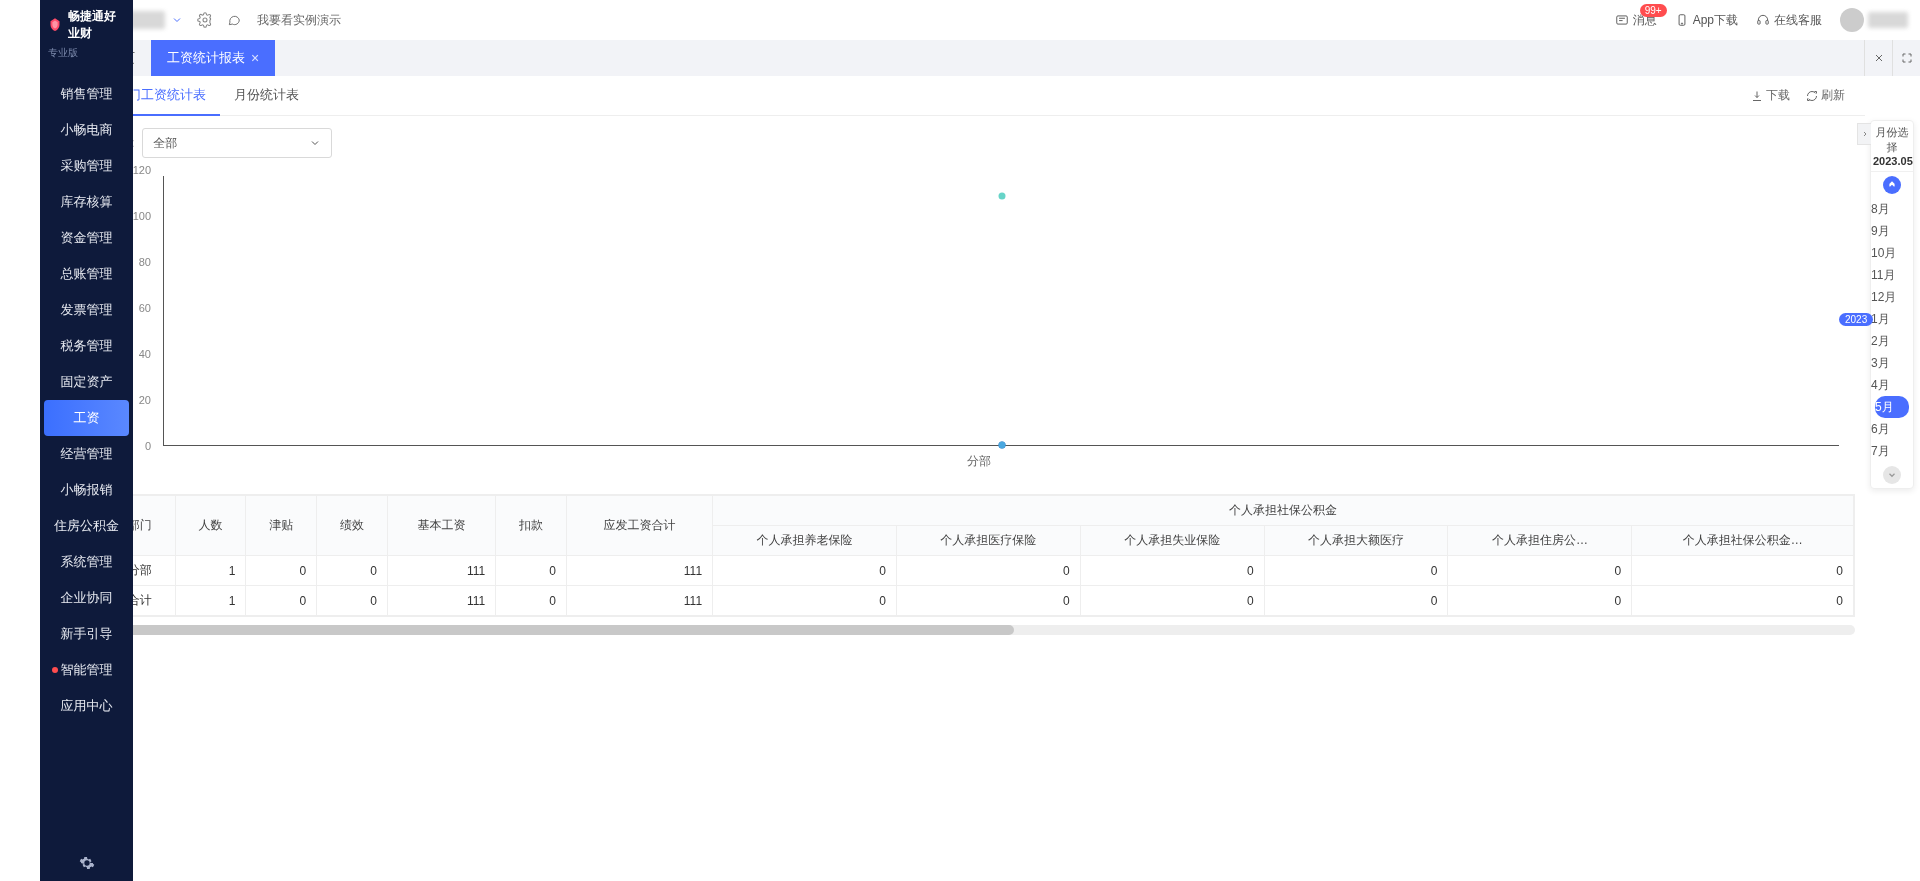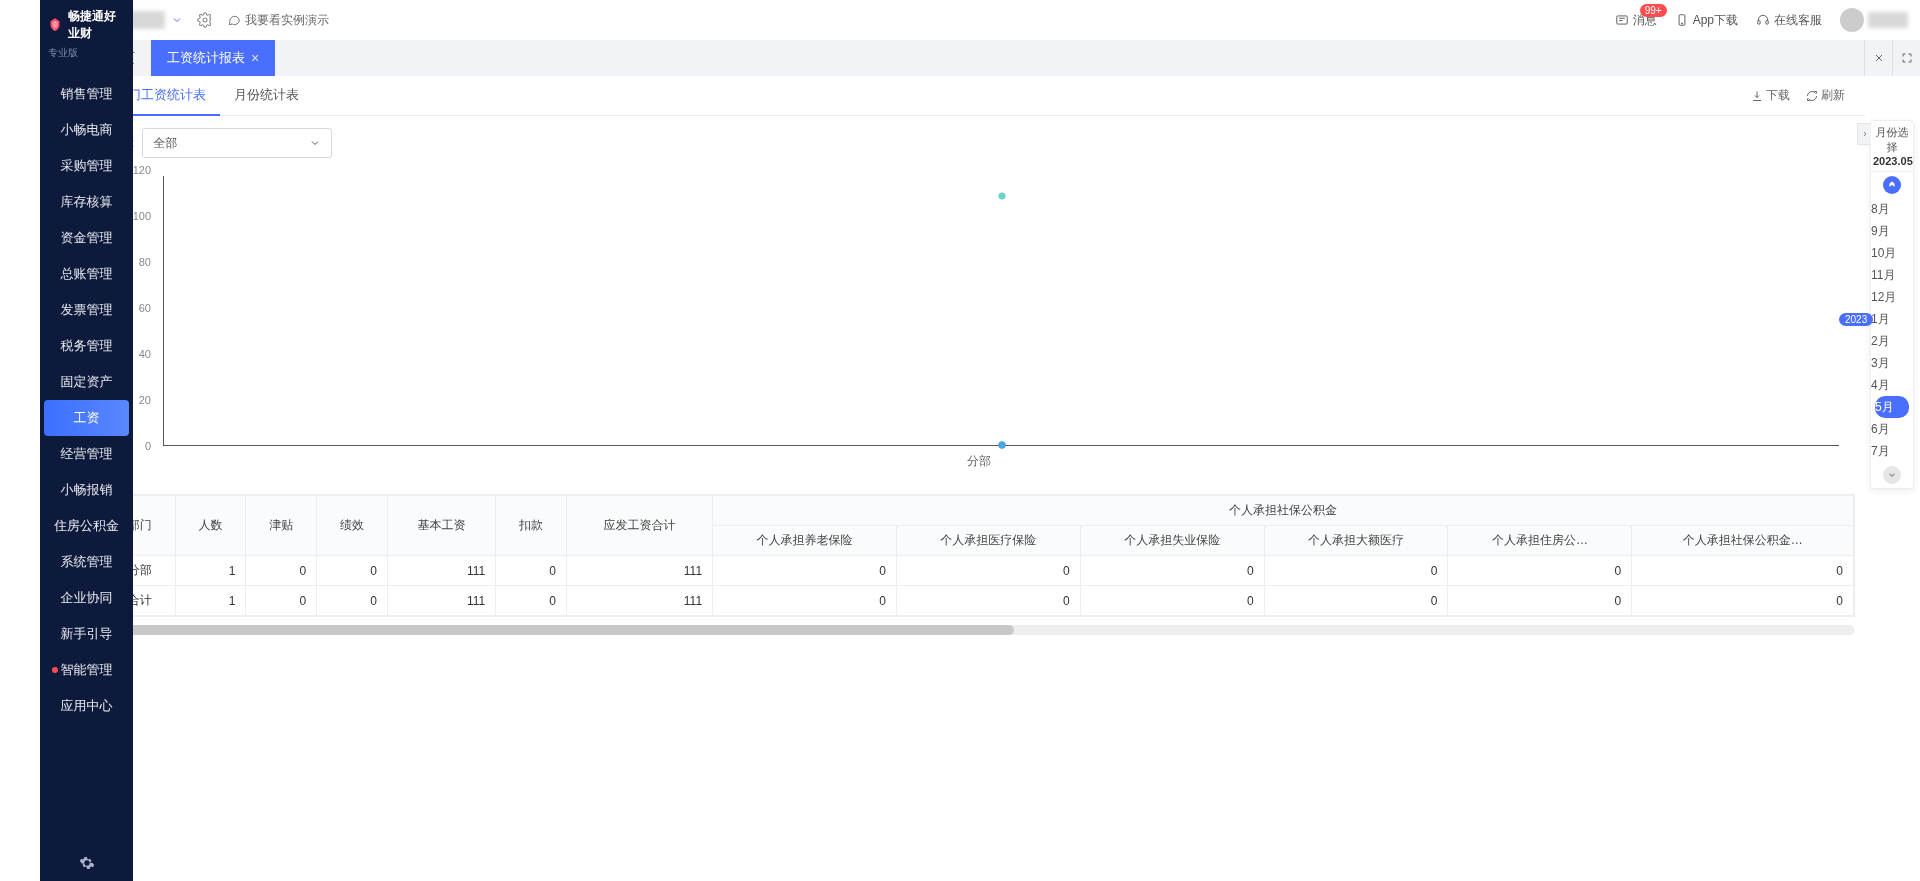--- a/index.html
+++ b/index.html
@@ -17,21 +17,21 @@
 .menu li .dot { position: absolute; left: 12px; width: 6px; height: 6px; background: #ff4d4f; border-radius: 50%; }
 .sidebar-footer { position: absolute; bottom: 0; width: 100%; height: 36px; display: flex; align-items: center; justify-content: center; }
 .gear-ico { color: #aab3cc; }
 
 
 .topbar { position: fixed; left: 93px; right: 0; top: 0; height: 40px; display: flex; align-items: center; padding: 0 12px; z-index: 90; }
 .org-select { display: flex; align-items: center; gap: 6px; color: #666; }
 .org-blur { width: 60px; height: 18px; background: #d8d8d8; filter: blur(2px); border-radius: 2px; }
 .chev { color: #4a6eff; }
 .top-gear { margin: 0 14px; color: #888; }
-.demo-link { display: flex; align-items: center; gap: 4px; color: #666; }
+.demo-link { display: flex; align-items: center; gap: 16px; color: #666; }
 .top-right { margin-left: auto; display: flex; align-items: center; gap: 18px; color: #555; }
 .top-item { display: flex; align-items: center; gap: 4px; cursor: pointer; position: relative; }
 .badge { position: absolute; top: -8px; right: -10px; background: #ff4d4f; color: #fff; font-size: 10px; padding: 1px 5px; border-radius: 8px; }
 .avatar { width: 24px; height: 24px; background: #ccc; border-radius: 50%; }
 .user-blur { width: 40px; height: 16px; background: #d8d8d8; filter: blur(2px); border-radius: 2px; }
 
 
 .tabbar { position: fixed; left: 93px; right: 0; top: 40px; height: 36px; background: #f2f3f7; display: flex; align-items: center; z-index: 80; text-align: center; }
 .tab { height: 36px; padding: 0 16px; display: flex; align-items: center; gap: 6px; font-size: 13px; color: #555; cursor: pointer; }
 .tab.active { background: #4a6eff; color: #fff; }

